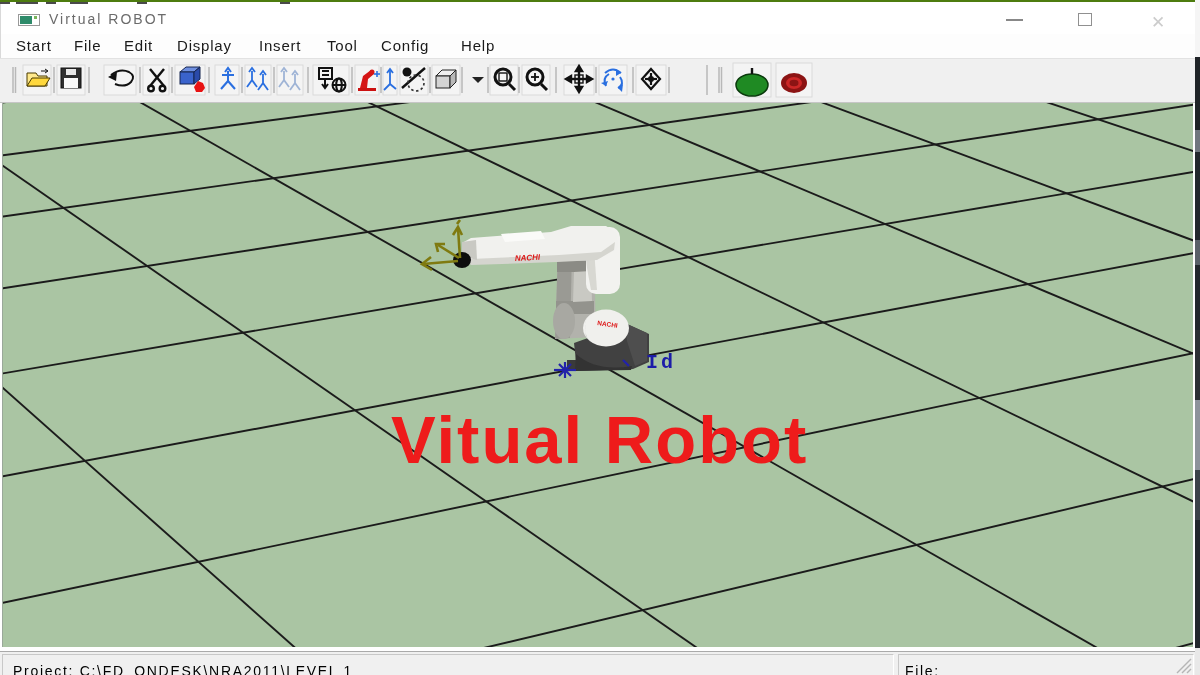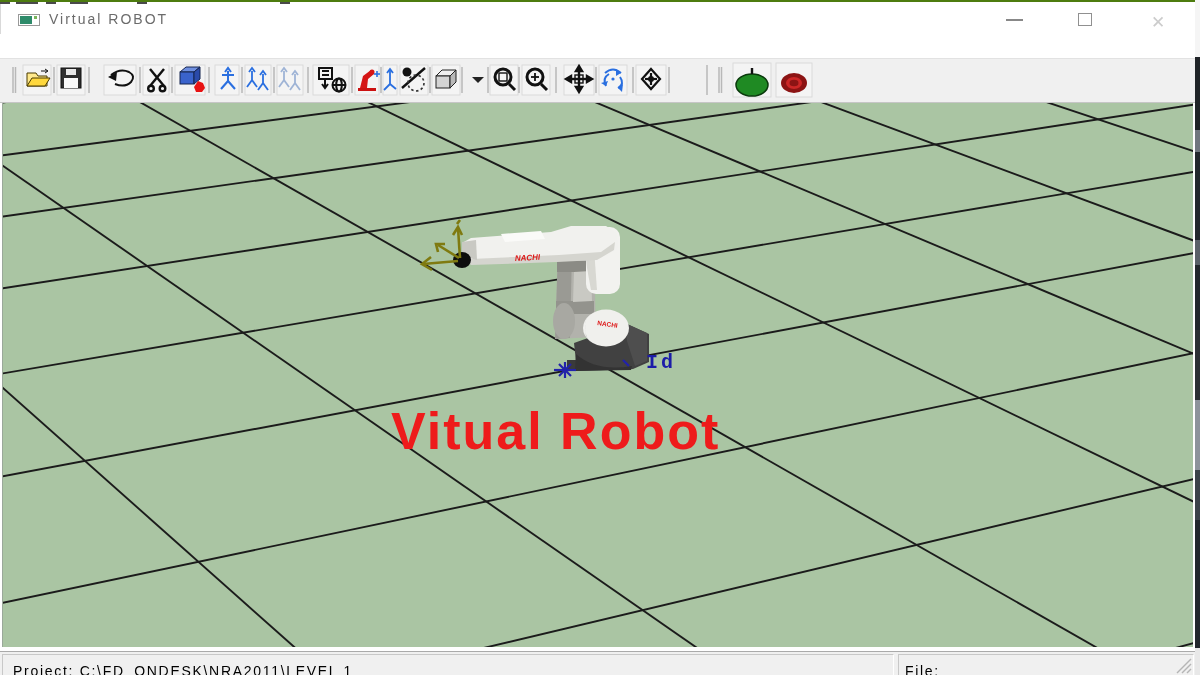--- a/index.html
+++ b/index.html
@@ -9,21 +9,21 @@
 #titlebar{position:absolute;left:0;top:2px;width:1196px;height:30px;background:#ffffff;border-left:1px solid #d9d9d9;box-sizing:border-box;}
 #appicon{position:absolute;left:17px;top:10px;width:22px;height:12px;background:#fff;border:1px solid #999;box-sizing:border-box;}
 #appicon .g1{position:absolute;left:1px;top:1px;width:12px;height:8px;background:#2e8b6a;}
 #appicon .g2{position:absolute;left:15px;top:1px;width:3px;height:3px;background:#7ab55c;}
 #title{position:absolute;left:48px;top:7px;font-size:14px;color:#6b6b6b;letter-spacing:2px;}
 .caption{position:absolute;top:2px;color:#555;}
 #menubar{position:absolute;left:0;top:32px;width:1196px;height:24px;background:#fdfdfd;border-left:1px solid #d9d9d9;box-sizing:border-box;}
 .mi{position:absolute;top:3px;font-size:15px;color:#1a1a1a;letter-spacing:0.8px;}
 #toolbar{position:absolute;left:0;top:56px;width:1196px;height:45px;background:#f0f0f0;border-top:1px solid #e2e2e2;border-bottom:1px solid #c6c6c6;box-sizing:border-box;}
 #viewport{position:absolute;left:2px;top:101px;width:1191px;height:544px;background:#aac5a3;overflow:hidden;border-left:1px solid #9aa89a;box-sizing:border-box;}
-#vr{position:absolute;left:388px;top:298px;font-size:52px;font-weight:bold;color:#ee1b1b;letter-spacing:2px;white-space:nowrap;}
+#vr{position:absolute;left:388px;top:298px;font-size:67px;font-weight:bold;color:#ee1b1b;letter-spacing:2px;white-space:nowrap;}
 #wm{position:absolute;left:397px;top:420px;font-size:37px;font-weight:bold;color:#dfc36b;letter-spacing:0px;white-space:nowrap;opacity:0.85;}
 #statusbar{position:absolute;left:0;top:649px;width:1196px;height:26px;background:#f0f0f0;border-top:1px solid #aaa;box-sizing:border-box;}
 #sp1{position:absolute;left:2px;top:2px;width:892px;height:22px;border:1px solid #c8c8c8;border-right-color:#fff;border-bottom-color:#fff;box-sizing:border-box;}
 #sp2{position:absolute;left:898px;top:2px;width:296px;height:22px;border:1px solid #c8c8c8;border-right-color:#fff;border-bottom-color:#fff;box-sizing:border-box;}
 .st{font-size:14px;color:#000000;position:absolute;top:8px;letter-spacing:1.7px;}
 #rightstrip{position:absolute;left:1195px;top:0;width:5px;height:675px;}
 #grip{position:absolute;right:4px;bottom:3px;width:18px;height:18px;}
 </style>
 </head>
 <body>
@@ -38,20 +38,30 @@
   </div>
   <div id="titlebar">
     <div id="appicon">
         <div class="g1"></div>
         <div class="g2"></div>
       </div>
     <div id="title">Virtual ROBOT</div>
     <div class="caption" style="left:1005px;top:15px;width:17px;height:2px;background:#888;"></div>
     <div class="caption" style="left:1077px;top:9px;width:14px;height:13px;border:1px solid #909090;box-sizing:border-box;"></div>
     <div class="caption" style="left:1150px;top:8px;font-size:17px;color:#ccc;">✕</div>
+  </div>
+  <div id="menubar">
+    <div class="mi" style="left:15px;">Start</div>
+    <div class="mi" style="left:73px;">File</div>
+    <div class="mi" style="left:123px;">Edit</div>
+    <div class="mi" style="left:176px;">Display</div>
+    <div class="mi" style="left:258px;">Insert</div>
+    <div class="mi" style="left:326px;">Tool</div>
+    <div class="mi" style="left:380px;">Config</div>
+    <div class="mi" style="left:460px;">Help</div>
   </div>
   <div id="toolbar">
     <svg width="1194" height="43">
     <g id="cells" fill="#f4f4f4" stroke="#dadada">
       <rect x="23" y="6" width="28" height="30"></rect>
           <rect x="57" y="6" width="28" height="30"></rect>
       <rect x="104" y="6" width="32" height="30"></rect>
           <rect x="143" y="6" width="26" height="30"></rect>
       <rect x="175" y="6" width="30" height="30"></rect>
           <rect x="215" y="6" width="24" height="30"></rect>

